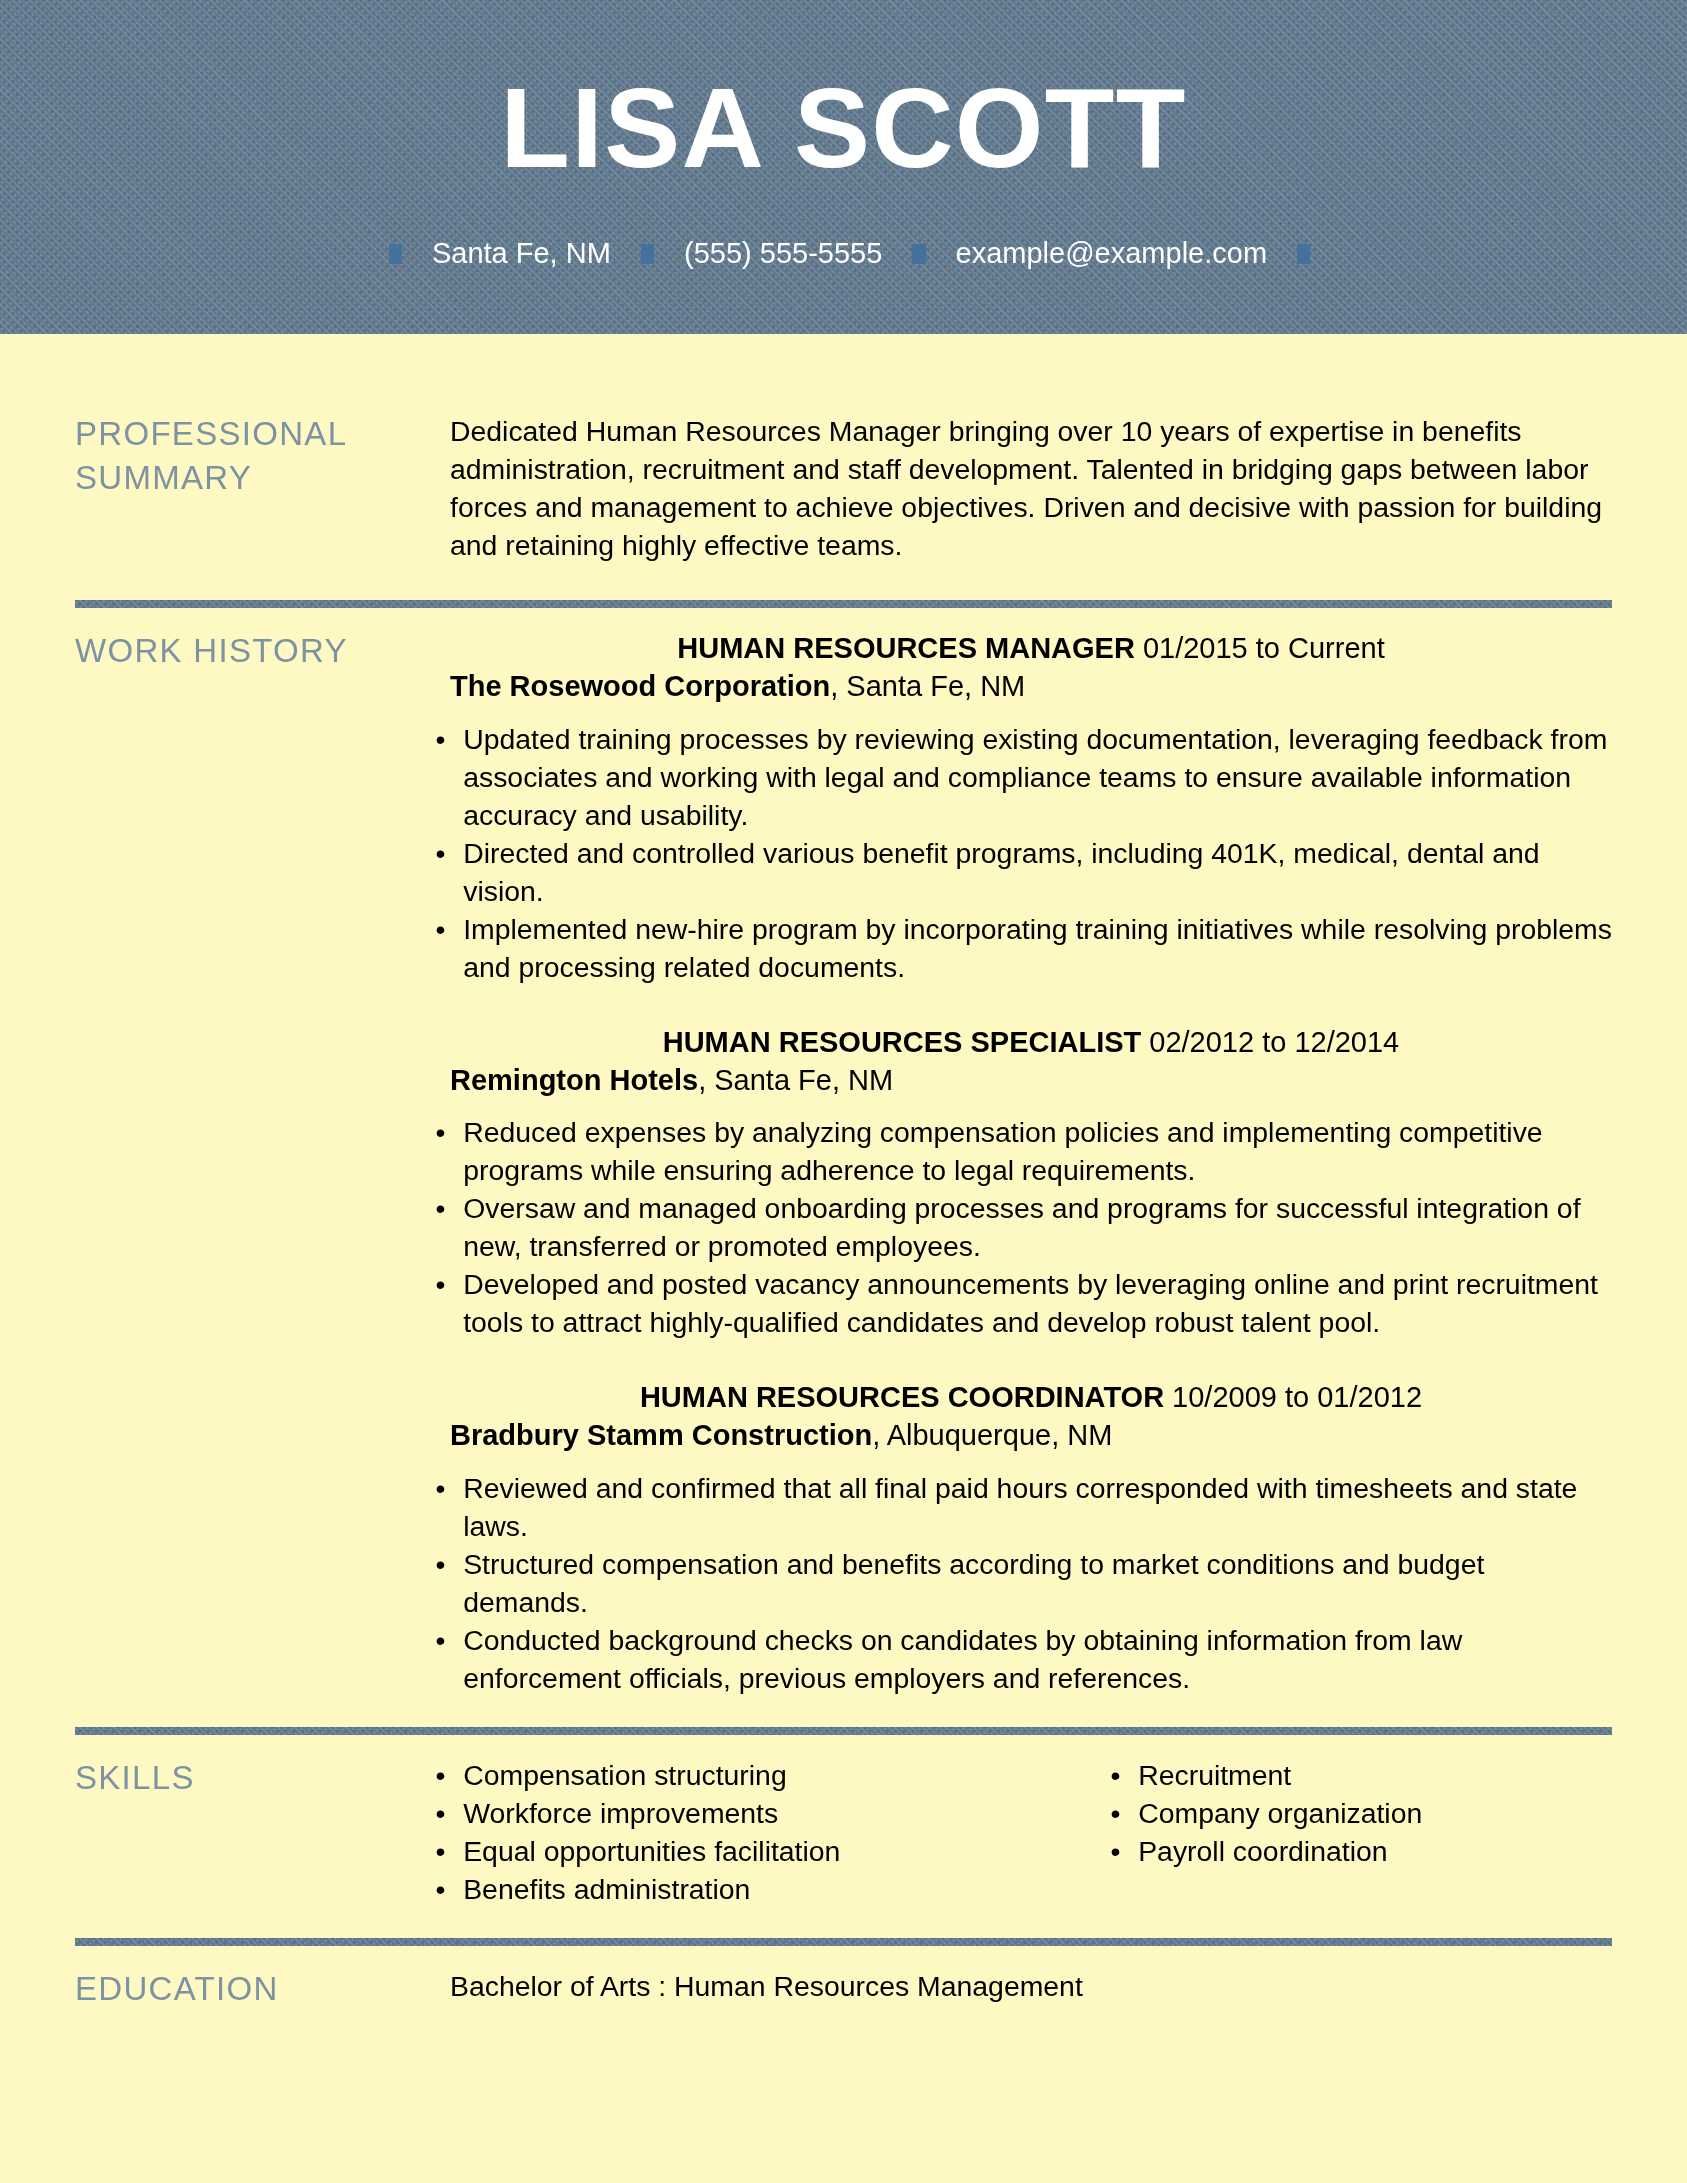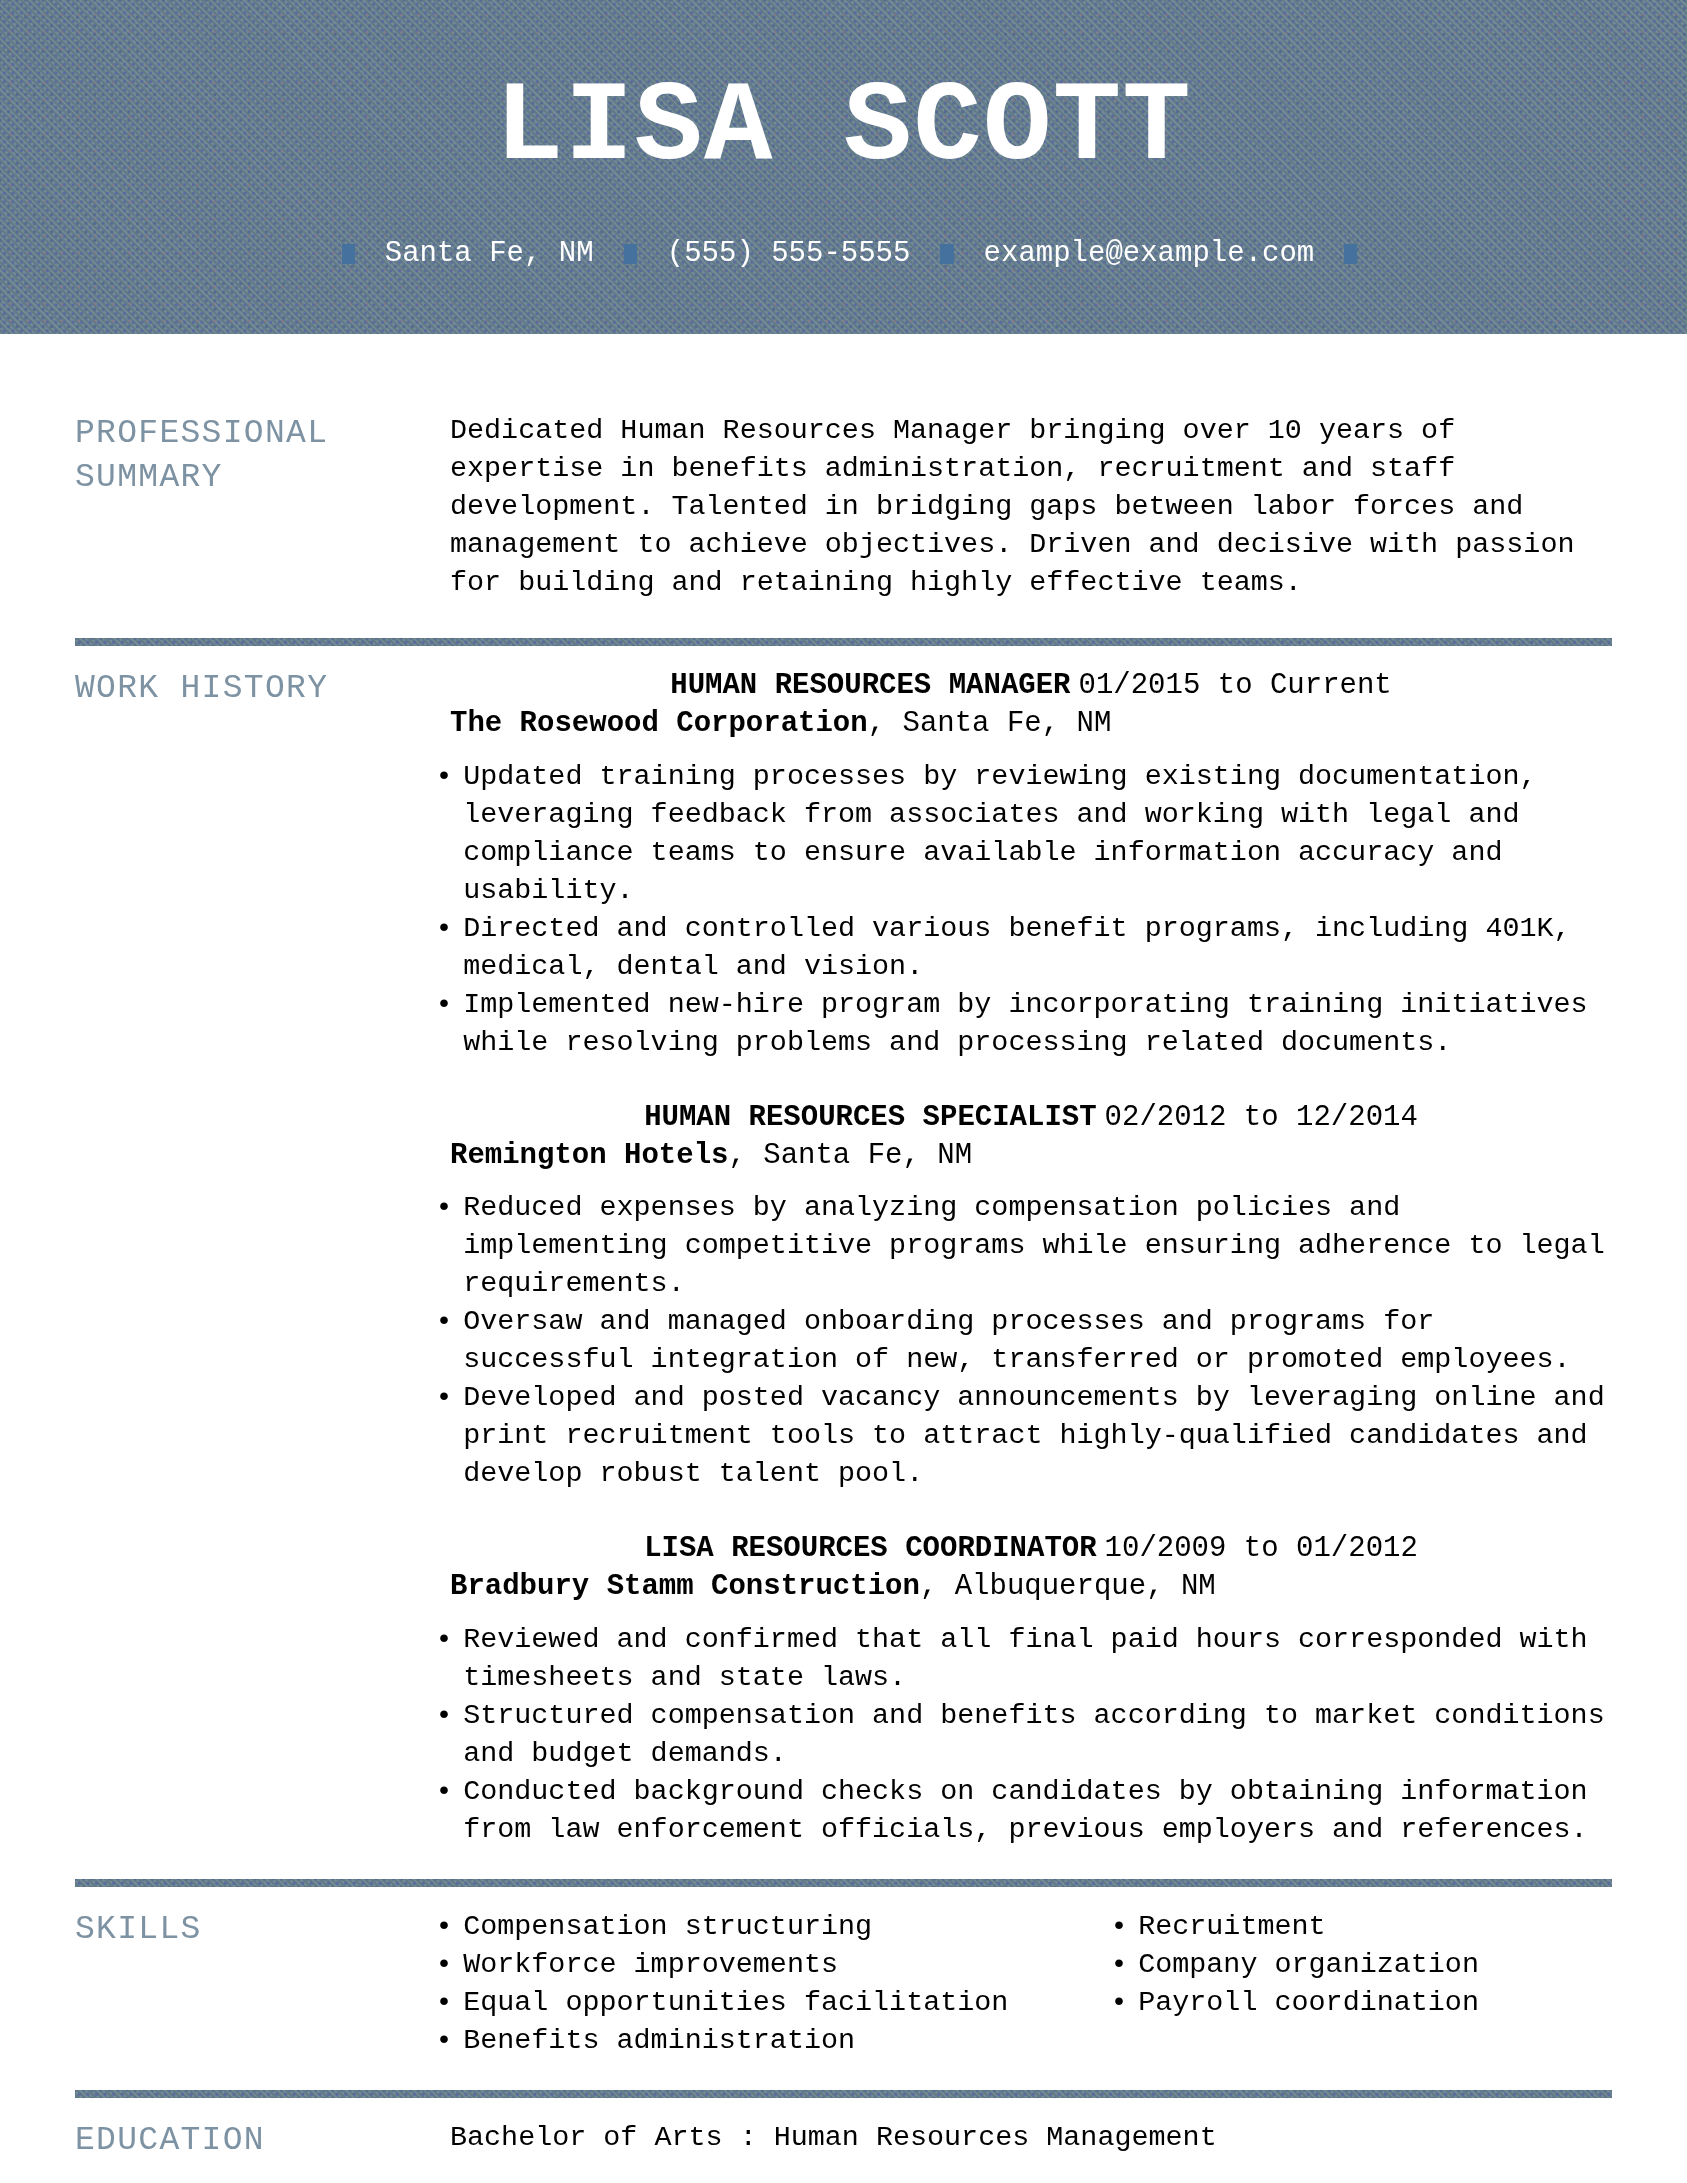--- a/index.html
+++ b/index.html
@@ -1,22 +1,22 @@
 <!DOCTYPE html>
 <html style="font-size:10.6px"><head>
 <meta charset="utf-8">
 <style>
   html, body { margin: 0; padding: 0; background: #e8e8e8; }
   .page {
     position: relative;
     width: 1687px;
     height: 2183px;
     margin: 0 auto;
-    background: #ffffff;
-    font-family: Liberation Mono, monospace;
+    background: #fef9c3;
+    font-family: Liberation Sans, sans-serif;
     color: #000;
     overflow: hidden;
   }
 
   
   .tex {
     background-color: #67828e;
     background-image:
       radial-gradient(circle, #5c6b9d 1.7px, rgba(0,0,0,0) 2px),
       radial-gradient(circle, #566b91 1.7px, rgba(0,0,0,0) 2px),
@@ -174,21 +174,21 @@
           </div>
           <ul class="blist">
             <li>Reduced expenses by analyzing compensation policies and implementing competitive programs while ensuring adherence to legal requirements.</li>
             <li>Oversaw and managed onboarding processes and programs for successful integration of new, transferred or promoted employees.</li>
             <li>Developed and posted vacancy announcements by leveraging online and print recruitment tools to attract highly-qualified candidates and develop robust talent pool.</li>
           </ul>
         </div>
 
         <div class="job">
           <div class="job-title-line">
-            <span class="job-title">LISA RESOURCES COORDINATOR</span><span class="job-dates">10/2009 to 01/2012</span>
+            <span class="job-title">HUMAN RESOURCES COORDINATOR</span><span class="job-dates">10/2009 to 01/2012</span>
           </div>
           <div class="company-line">
             <span class="company">Bradbury Stamm Construction</span><span>, Albuquerque, NM</span>
           </div>
           <ul class="blist">
             <li>Reviewed and confirmed that all final paid hours corresponded with timesheets and state laws.</li>
             <li>Structured compensation and benefits according to market conditions and budget demands.</li>
             <li>Conducted background checks on candidates by obtaining information from law enforcement officials, previous employers and references.</li>
           </ul>
         </div>

